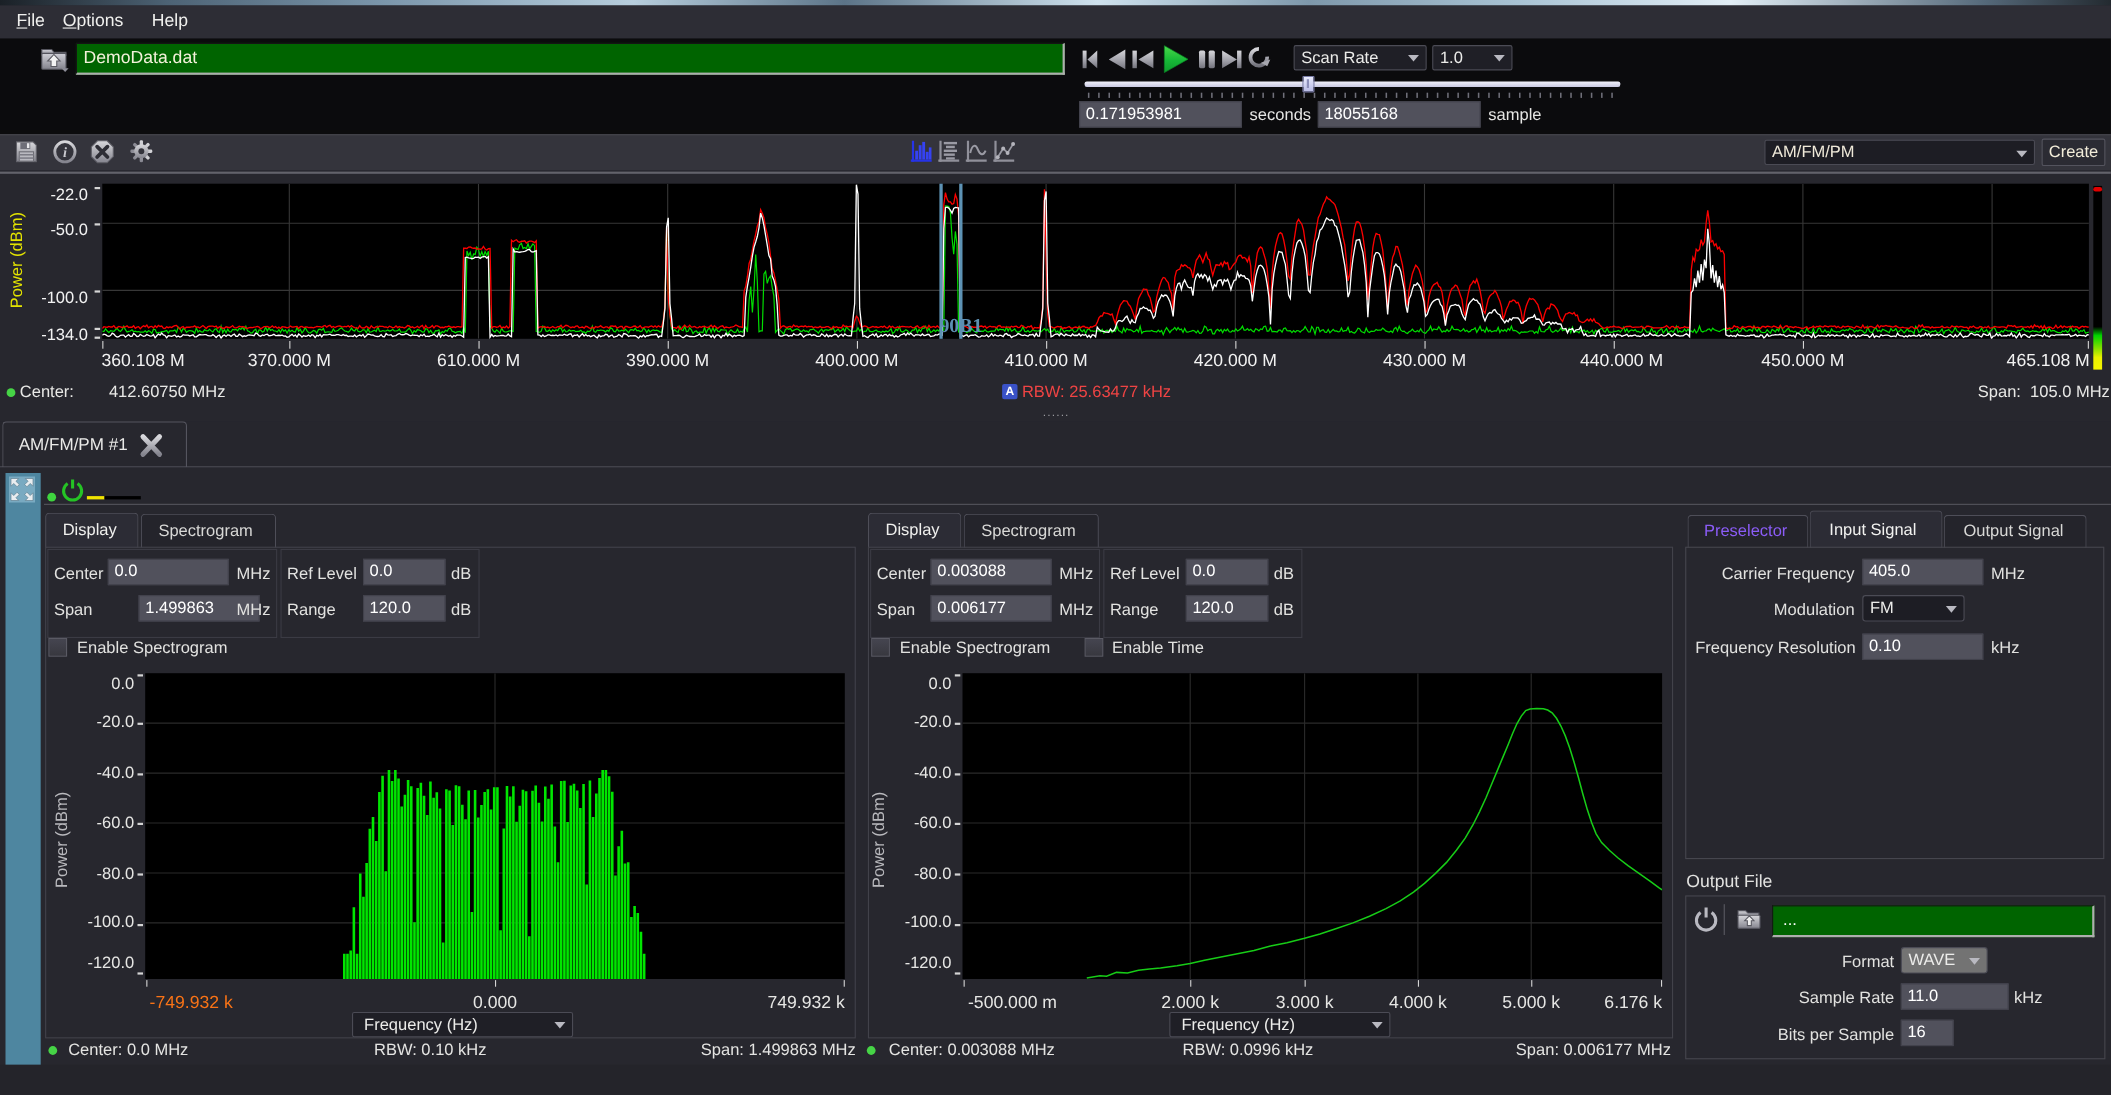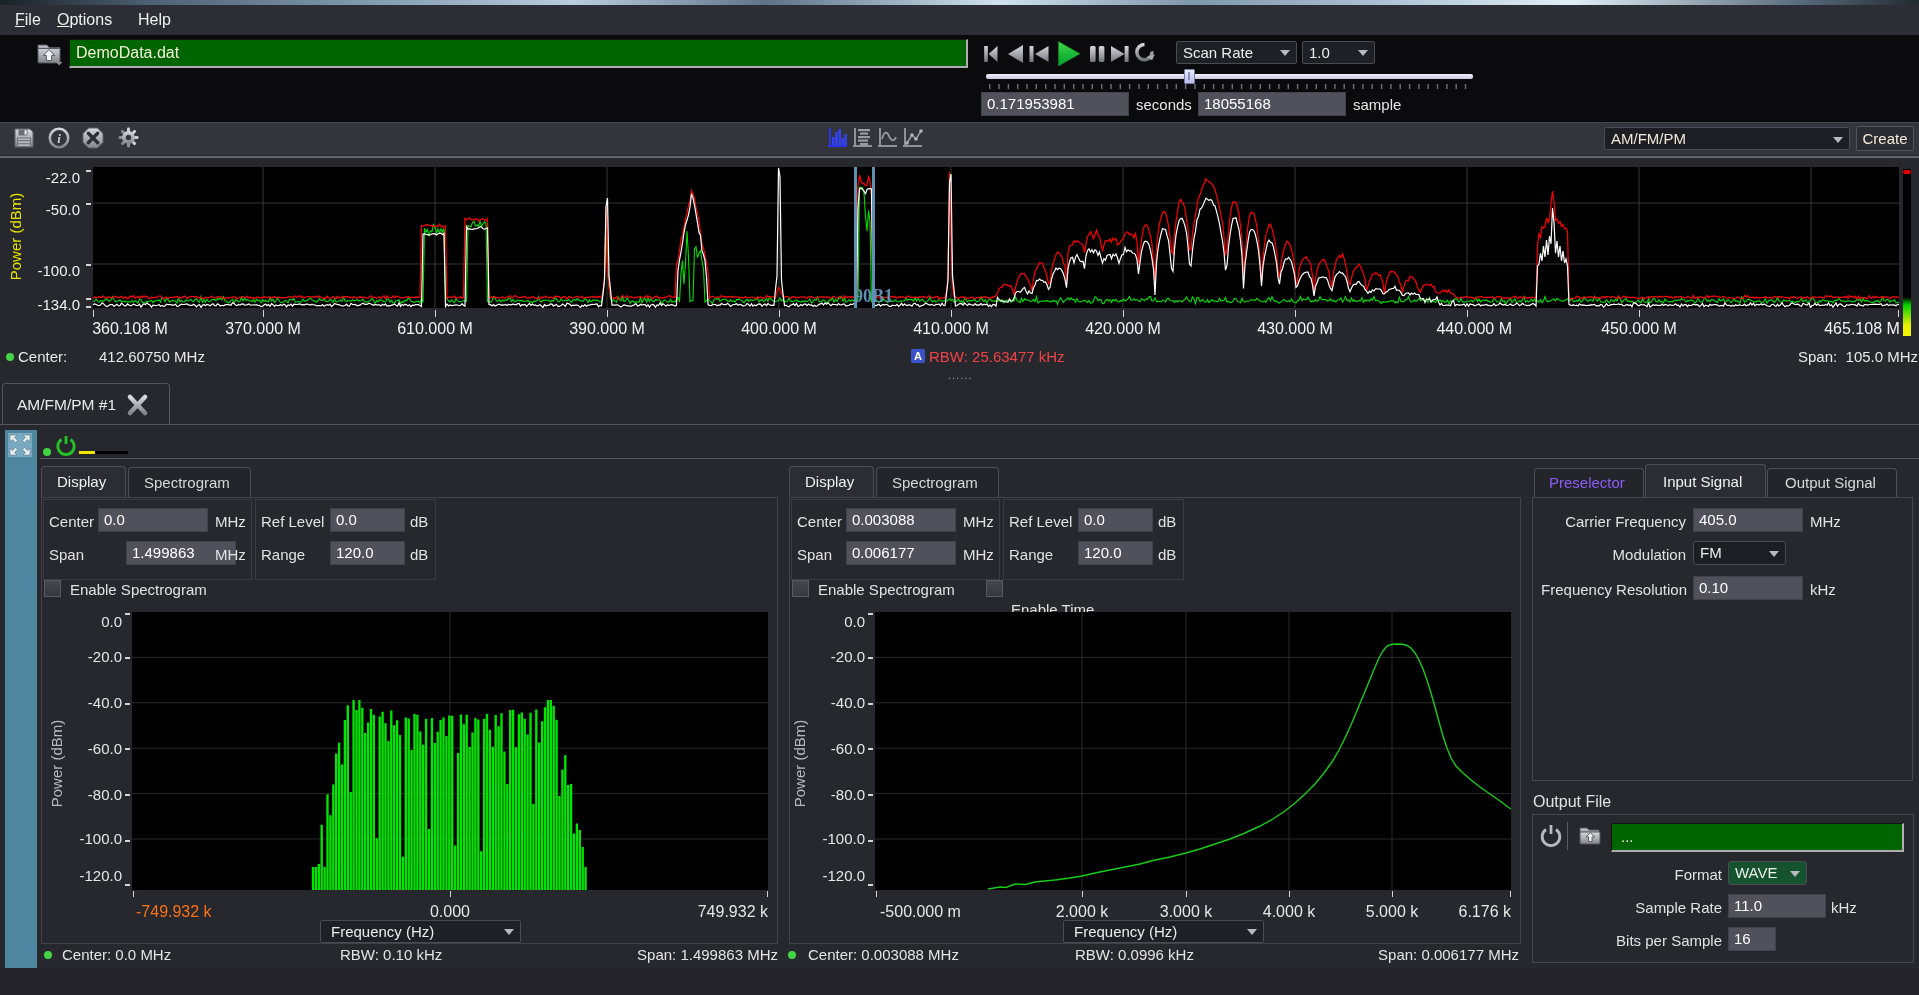--- a/index.html
+++ b/index.html
@@ -359,21 +359,21 @@
 <div class="lbl" style="left:1158px;top:513px;">dB</div>
 <div class="lbl" style="left:797px;top:546px;">Span</div>
 <div class="fld" style="left:846px;top:541px;width:110px;height:24px;">0.006177</div>
 <div class="lbl" style="left:963px;top:546px;">MHz</div>
 <div class="lbl" style="left:1009px;top:546px;">Range</div>
 <div class="fld" style="left:1078px;top:541px;width:75px;height:24px;">120.0</div>
 <div class="lbl" style="left:1158px;top:546px;">dB</div>
 <div class="cb" style="left:792px;top:580px"></div>
 <div class="lbl" style="left:818px;top:581px;">Enable Spectrogram</div>
 <div class="cb" style="left:986px;top:580px"></div>
-<div class="lbl" style="left:1011px;top:581px;margin-top:20px;">Enable Time</div>
+<div class="lbl" style="left:1011px;top:581px;">Enable Time</div>
 <div class="ab" style="left:875px;top:612px;width:636px;height:278px;background:#000"></div>
 <svg class="ab" style="left:875px;top:612px" width="636" height="278" viewBox="0 0 636 278">
     <line x1="207" y1="0" x2="207" y2="278" stroke="#2b2b2b"></line>
     <line x1="311" y1="0" x2="311" y2="278" stroke="#2b2b2b"></line>
     <line x1="414" y1="0" x2="414" y2="278" stroke="#2b2b2b"></line>
     <line x1="517" y1="0" x2="517" y2="278" stroke="#2b2b2b"></line>
     <line x1="0" y1="45.4" x2="636" y2="45.4" stroke="#2b2b2b"></line>
     <line x1="0" y1="90.8" x2="636" y2="90.8" stroke="#2b2b2b"></line>
     <line x1="0" y1="136.2" x2="636" y2="136.2" stroke="#2b2b2b"></line>
     <line x1="0" y1="181.6" x2="636" y2="181.6" stroke="#2b2b2b"></line>
@@ -434,18 +434,18 @@
 <line x1="12" y1="1" x2="12" y2="10" stroke="#b9b9c1" stroke-width="2.8"></line>
 </svg>
 <div class="ab" style="left:1567px;top:822px;width:1px;height:28px;background:#5a5a62"></div>
 <svg class="ab" style="left:1579px;top:825px" width="23" height="23" viewBox="0 0 23 23">
 <path d="M1 3 h7 l2 2 h10 v3 h-19 z" fill="url(#sg2)" stroke="#55555e"></path>
 <rect x="1" y="7" width="20" height="12" rx="1" fill="url(#sg2)" stroke="#55555e"></rect>
 <path d="M9.5 16.5 v-4.5 h-2.4 l4.2 -4.5 l4.2 4.5 h-2.4 v4.5 z" fill="#efefef" stroke="#5a5a62"></path>
 </svg>
 <div class="ab" style="left:1611px;top:823px;width:293px;height:29px;background:#006400;border-top:1px solid #141414;border-left:1px solid #141414;border-right:2px solid #aeaeae;border-bottom:2px solid #aeaeae;color:#fff;font-size:15px;line-height:25px;padding-left:9px">...</div>
 <div class="lbl" style="left:1622px;top:866px;width:100px;text-align:right">Format</div>
-<div class="combo" style="left:1728px;top:861px;width:79px;height:24px;background:#14532d;border-radius:3px">WAVE<span class="ar" style="top:9px"></span></div>
+<div class="combo" style="left:1728px;top:861px;width:79px;height:24px;background:#737373;border-radius:3px">WAVE<span class="ar" style="top:9px"></span></div>
 <div class="lbl" style="left:1572px;top:899px;width:150px;text-align:right">Sample Rate</div>
 <div class="fld" style="left:1728px;top:894px;width:98px;height:24px;">11.0</div>
 <div class="lbl" style="left:1831px;top:899px;">kHz</div>
 <div class="lbl" style="left:1572px;top:932px;width:150px;text-align:right">Bits per Sample</div>
 <div class="fld" style="left:1728px;top:927px;width:48px;height:24px;">16</div>
 <div class="ab" style="left:0;top:968px;width:1919px;height:27px;background:#24242a"></div>
 </body></html>

